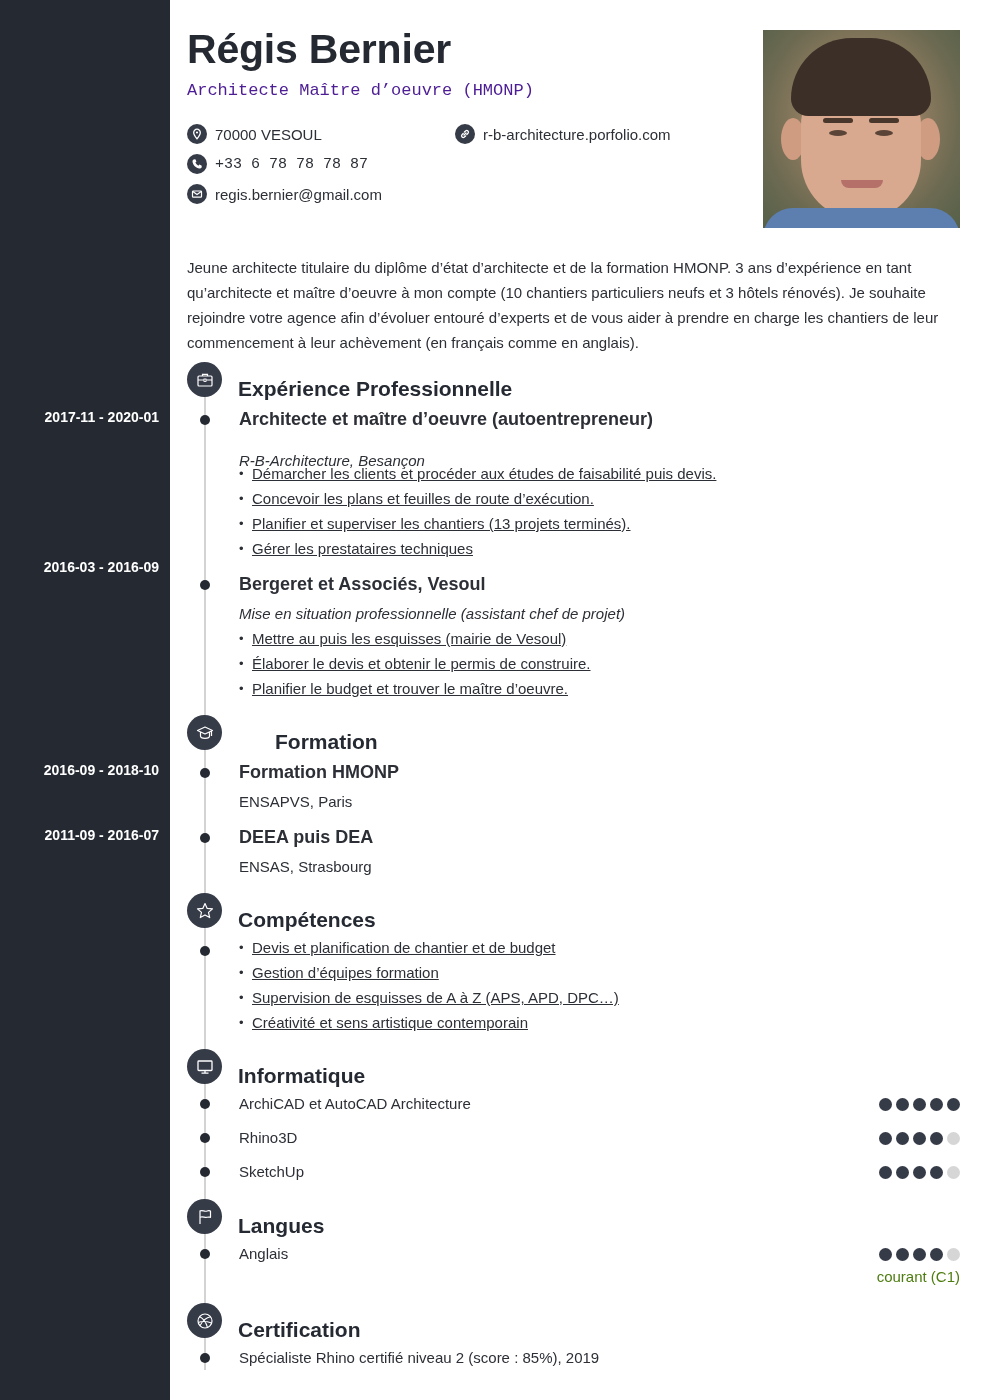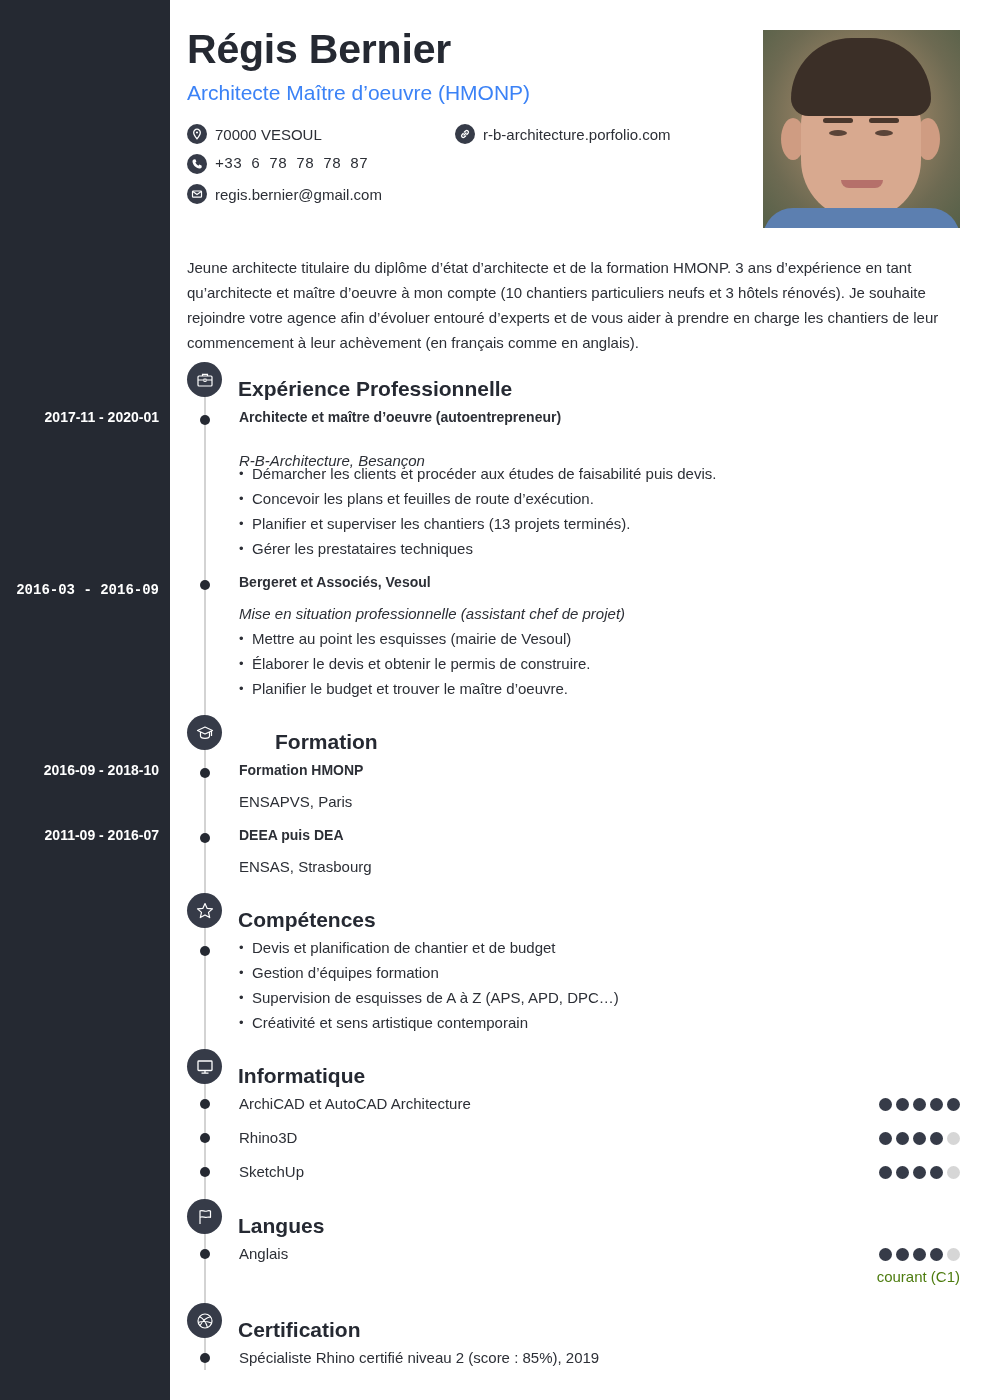--- a/index.html
+++ b/index.html
@@ -2,21 +2,21 @@
 <html><head>
 <meta charset="utf-8">
 <style>
   * { box-sizing: border-box; margin: 0; padding: 0; }
   html, body { width: 990px; height: 1400px; background: #ffffff; overflow: hidden; }
   body { position: relative; font-family: "Liberation Sans", sans-serif; color: #2c2f36; }
 
   .sidebar { position: absolute; left: 0; top: 0; width: 170px; height: 1400px; background: #252932; }
 
   .name { position: absolute; left: 187px; top: 26px; font-size: 41px; font-weight: bold; color: #252932; letter-spacing: -0.2px; }
-  .jobtitle { position: absolute; left: 187px; top: 81px; font-size: 21px; color: #3b82f6; }
+  .jobtitle { position: absolute; left: 187px; top: 81px; font-size: 17px; color: #4c1d95; font-family: Liberation Mono, monospace; }
 
   .contact { position: absolute; display: flex; align-items: center; font-size: 15px; color: #2c2f36; }
   .contact .cicon { width: 20px; height: 20px; border-radius: 50%; background: #363b48; display: flex; align-items: center; justify-content: center; margin-right: 8px; flex-shrink: 0; }
   .contact .cicon svg { width: 12px; height: 12px; }
 
   .photo { position: absolute; left: 763px; top: 30px; width: 197px; height: 198px; overflow: hidden;
     background: radial-gradient(ellipse at 50% 45%, #d9a88c 0%, #c9967a 28%, #8a7a5e 45%, #6d6a52 70%, #556048 100%); }
   .photo .hair { position: absolute; left: 28px; top: 8px; width: 140px; height: 78px; border-radius: 70px 70px 20px 20px; background: #3b2f27; }
   .photo .face { position: absolute; left: 38px; top: 40px; width: 120px; height: 150px; border-radius: 55px 55px 60px 60px; background: #d8a98f; }
   .photo .ear-l { position: absolute; left: 18px; top: 88px; width: 24px; height: 42px; border-radius: 50%; background: #cf9c82; }
@@ -34,25 +34,25 @@
 
   .section { position: absolute; left: 187px; display: flex; align-items: center; }
   .section .sicon { width: 35px; height: 35px; border-radius: 50%; background: #363b48; display: flex; align-items: center; justify-content: center; }
   .section .sicon svg { width: 20px; height: 20px; }
   .section .stitle { margin-left: 16px; font-size: 21px; font-weight: bold; color: #252932; margin-top: 19px; }
 
   .date { position: absolute; right: 831px; font-size: 14px; font-weight: bold; color: #ffffff; text-align: right; white-space: nowrap; }
 
   .dot { position: absolute; left: 200px; width: 10px; height: 10px; border-radius: 50%; background: #252932; }
 
-  .entry-title { position: absolute; left: 239px; font-size: 14px; font-weight: bold; color: #2c2f36; }
+  .entry-title { position: absolute; left: 239px; font-size: 18px; font-weight: bold; color: #2c2f36; }
   .entry-sub { position: absolute; left: 239px; font-size: 15px; font-style: italic; color: #2c2f36; }
   .entry-plain { position: absolute; left: 239px; font-size: 15px; color: #2c2f36; }
   .bullets { position: absolute; left: 239px; list-style: none; font-size: 15px; line-height: 25px; color: #2c2f36; }
-  .bullets li { position: relative; padding-left: 13px; }
+  .bullets li { position: relative; padding-left: 13px; text-decoration: underline; }
   .bullets li::before { content: "\2022"; position: absolute; left: 0; top: 0; font-size: 13px; }
 
   .rating { position: absolute; left: 879px; display: flex; gap: 4px; }
   .rating span { width: 13px; height: 13px; border-radius: 50%; background: #363b48; }
   .rating span.off { background: #d6d6d6; }
 
   .lang-level { position: absolute; right: 30px; font-size: 15px; color: #4d7c0f; }
 </style>
 </head>
 <body>
@@ -129,26 +129,26 @@
 <div class="dot" style="top:415px;"></div>
 <div class="entry-title" style="top:409px;">Architecte et maître d’oeuvre (autoentrepreneur)</div>
 <div class="entry-sub" style="top:452px;">R-B-Architecture, Besançon</div>
 <ul class="bullets" style="top:461px;">
   <li>Démarcher les clients et procéder aux études de faisabilité puis devis.</li>
   <li>Concevoir les plans et feuilles de route d’exécution.</li>
   <li>Planifier et superviser les chantiers (13 projets terminés).</li>
   <li>Gérer les prestataires techniques</li>
 </ul>
 
-<div class="date" style="top:582px;font-family:Liberation Mono, monospace;">2016-03 - 2016-09</div>
+<div class="date" style="top:559px;">2016-03 - 2016-09</div>
 <div class="dot" style="top:580px;"></div>
 <div class="entry-title" style="top:574px;">Bergeret et Associés, Vesoul</div>
 <div class="entry-sub" style="top:605px;">Mise en situation professionnelle (assistant chef de projet)</div>
 <ul class="bullets" style="top:626px;">
-  <li>Mettre au point les esquisses (mairie de Vesoul)</li>
+  <li>Mettre au puis les esquisses (mairie de Vesoul)</li>
   <li>Élaborer le devis et obtenir le permis de construire.</li>
   <li>Planifier le budget et trouver le maître d’oeuvre.</li>
 </ul>
 
 <div class="section" style="top:711px;gap:37px;">
   <span class="sicon">
     <svg viewBox="0 0 20 20">
         <path d="M10 4L2.5 7.5 10 11l7.5-3.5z" fill="none" stroke="#fff" stroke-width="1.2" stroke-linejoin="round"></path>
         <path d="M5.5 9v4c0 1.3 2 2.3 4.5 2.3s4.5-1 4.5-2.3V9" fill="none" stroke="#fff" stroke-width="1.2"></path>
         <path d="M16.5 8v5" stroke="#fff" stroke-width="1.2"></path>

